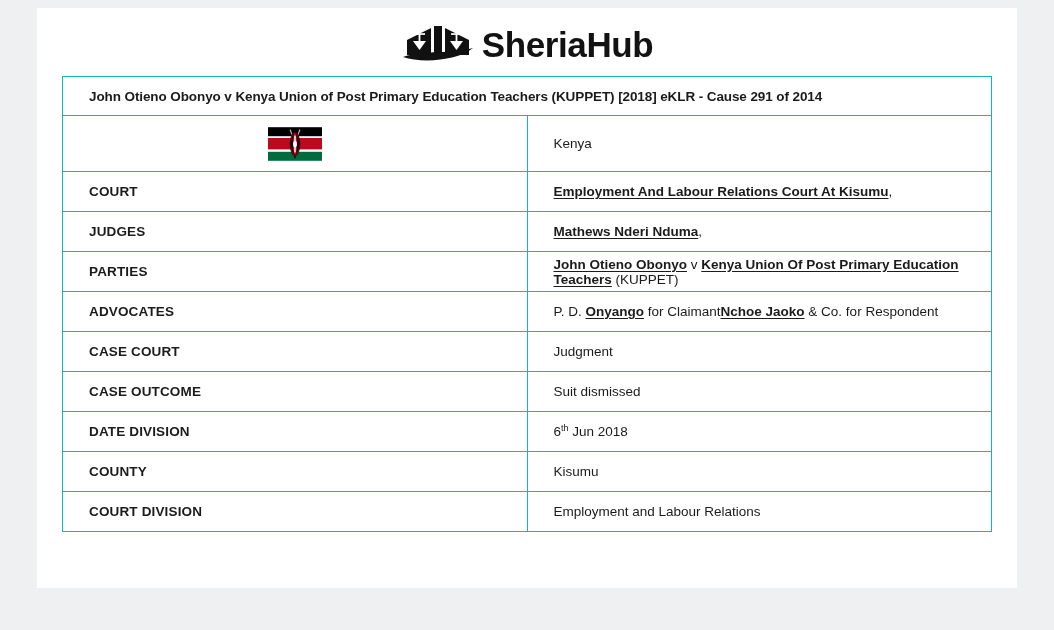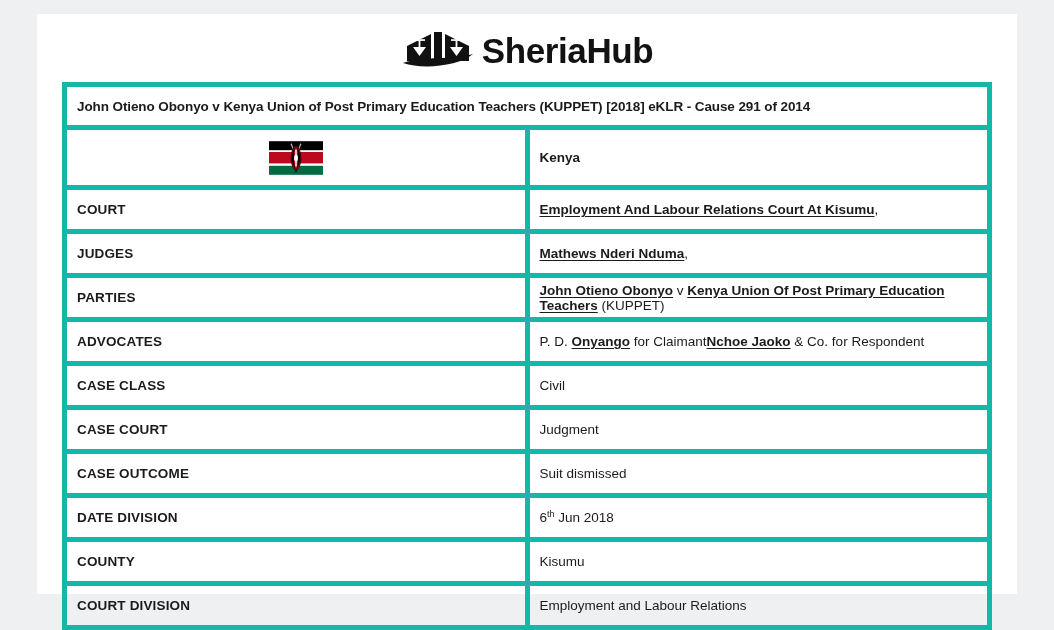--- a/index.html
+++ b/index.html
@@ -10,21 +10,21 @@
     width: 1054px;
     height: 630px;
     background: #eef0f2;
     font-family: "Liberation Sans", sans-serif;
     overflow: hidden;
   }
 
   .page-card {
     position: absolute;
     left: 37px;
-    top: 14px;
+    top: 8px;
     width: 980px;
     height: 580px;
     background: #ffffff;
     box-sizing: border-box;
   }
 
   
   .brand {
     display: flex;
     align-items: center;
@@ -51,22 +51,22 @@
   
   .case-table {
     position: absolute;
     left: 25px;
     top: 68px;
     width: 930px;
     border-collapse: collapse;
     table-layout: fixed;
   }
   .case-table td {
-    border: 5px solid #14b8a6;
-    padding: 0 10px;
+    border: 1px solid #14b8a6;
+    padding: 0 26px;
     height: 39px;
     vertical-align: middle;
     font-size: 13.5px;
     color: #1b1b1b;
   }
   .case-title-cell {
     font-weight: bold;
     font-size: 14.5px;
     letter-spacing: -0.1px;
     color: #111;
@@ -82,21 +82,21 @@
   .value-cell {
     font-size: 13.5px;
     color: #1f1f1f;
   }
   .flag-cell {
     height: 55px !important;
     text-align: center;
   }
   .flag-value-cell {
     height: 55px !important;
-    font-weight: bold;
+    font-weight: normal;
     font-size: 13.5px;
     color: #141414;
   }
 
   
   .lnk {
     color: #1b1b1b;
     font-weight: bold;
     text-decoration: underline;
     text-underline-offset: 2px;
@@ -182,24 +182,20 @@
         </tr>
         <tr>
           <td class="label-cell col-label">PARTIES</td>
           <td class="value-cell"><a class="lnk">John Otieno Obonyo</a><span class="plain"> v </span><a class="lnk">Kenya Union Of Post Primary Education Teachers</a><span class="plain"> (KUPPET)</span></td>
         </tr>
         <tr>
           <td class="label-cell col-label">ADVOCATES</td>
           <td class="value-cell"><span class="plain">P. D. </span><a class="lnk">Onyango</a><span class="plain"> for Claimant</span><a class="lnk">Nchoe Jaoko</a><span class="plain"> &amp; Co. for Respondent</span></td>
         </tr>
         <tr>
-          <td class="label-cell col-label">CASE CLASS</td>
-          <td class="value-cell"><span class="plain">Civil</span></td>
-        </tr>
-        <tr>
           <td class="label-cell col-label">CASE COURT</td>
           <td class="value-cell"><span class="plain">Judgment</span></td>
         </tr>
         <tr>
           <td class="label-cell col-label">CASE OUTCOME</td>
           <td class="value-cell"><span class="plain">Suit dismissed</span></td>
         </tr>
         <tr>
           <td class="label-cell col-label">DATE DIVISION</td>
           <td class="value-cell"><span class="plain">6</span><sup>th</sup><span class="plain"> Jun 2018</span></td>

